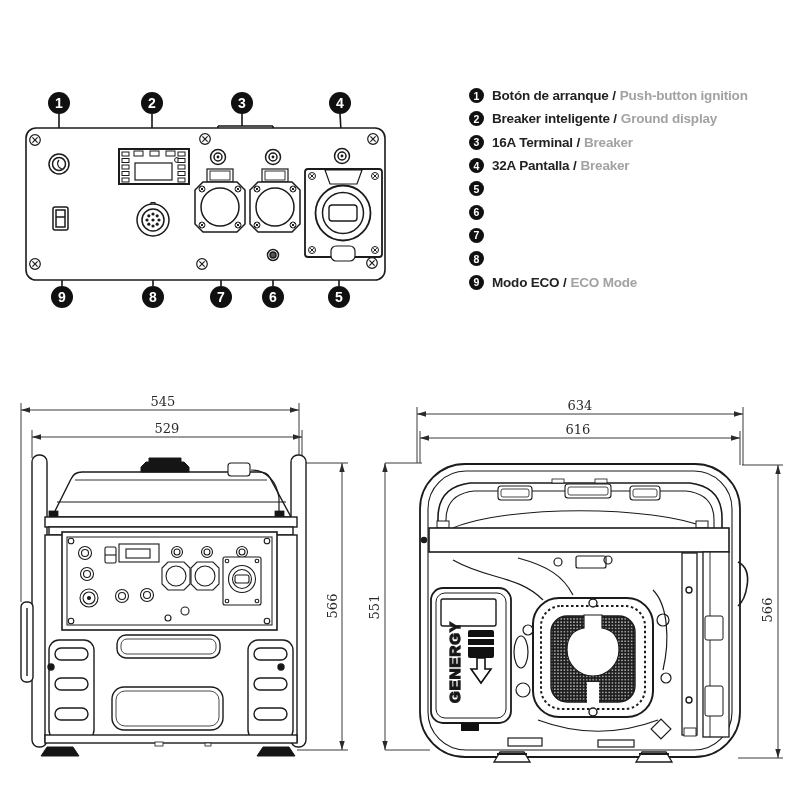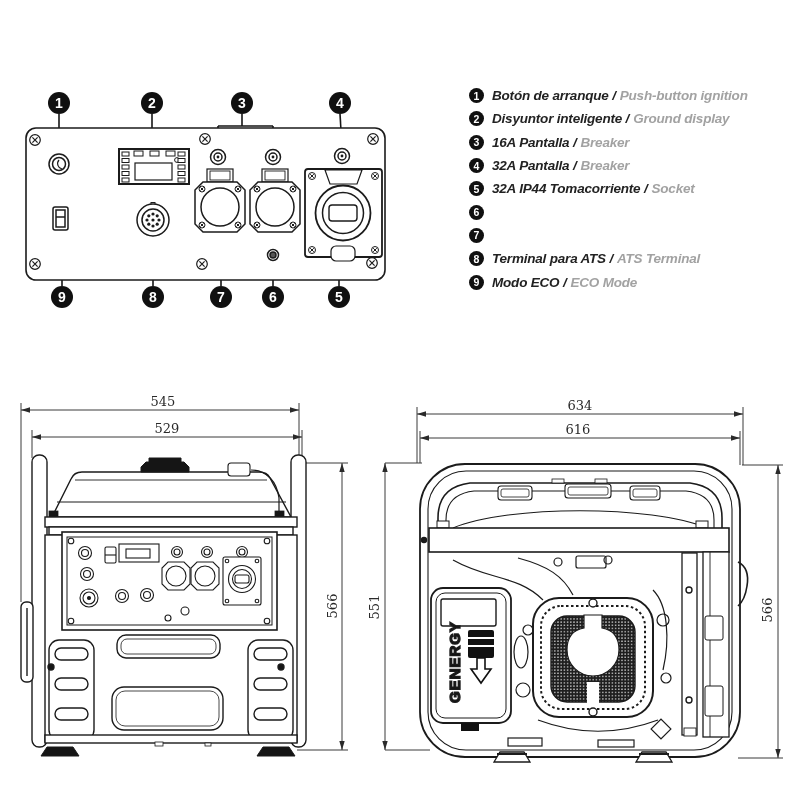--- a/index.html
+++ b/index.html
@@ -3,21 +3,21 @@
 <meta charset="utf-8">
 <style>
   html,body{margin:0;padding:0;}
   body{width:800px;height:800px;background:#fff;font-family:"Liberation Sans",sans-serif;}
   .stage{position:relative;width:800px;height:800px;overflow:hidden;background:#fff;}
   .stage svg{position:absolute;}
   .legend{position:absolute;left:469px;top:84px;display:flex;flex-direction:column;}
   .legend-row{display:flex;align-items:center;height:23.3px;white-space:nowrap;}
   .badge{width:15px;height:15px;border-radius:50%;background:#101010;color:#fff;
          font-size:10.5px;font-weight:bold;display:flex;align-items:center;justify-content:center;flex:0 0 15px;}
-  .ltext{margin-left:8px;font-size:13.5px;letter-spacing:-0.2px;font-style:italic;}
+  .ltext{margin-left:8px;font-size:13.5px;letter-spacing:-0.2px;}
   .es{color:#222;font-weight:700;}
   .en{color:#a2a2a2;font-weight:600;margin-left:4px;}
   text.callout{font-family:"Liberation Sans",sans-serif;font-weight:bold;font-size:14px;fill:#fff;text-anchor:middle;}
   text.dim{font-family:"DejaVu Serif",serif;font-size:13px;fill:#2a2a2a;text-anchor:middle;}
   text.brand{font-family:"Liberation Sans",sans-serif;font-weight:bold;font-size:15px;fill:#101010;letter-spacing:1px;}
 </style>
 </head>
 <body>
 
 <div class="stage">
@@ -249,43 +249,41 @@
     </g>
   </svg>
 
   <div class="legend">
     <div class="legend-row">
         <span class="badge">1</span>
         <span class="ltext"><span class="es">Botón de arranque /</span><span class="en">Push-button ignition</span></span>
       </div>
     <div class="legend-row">
         <span class="badge">2</span>
-        <span class="ltext"><span class="es">Disyuntor inteligente /</span><span class="en">Ground display</span></span>
+        <span class="ltext"><span class="es">Breaker inteligente /</span><span class="en">Ground display</span></span>
       </div>
     <div class="legend-row">
         <span class="badge">3</span>
-        <span class="ltext"><span class="es">16A Pantalla /</span><span class="en">Breaker</span></span>
+        <span class="ltext"><span class="es">16A Terminal /</span><span class="en">Breaker</span></span>
       </div>
     <div class="legend-row">
         <span class="badge">4</span>
         <span class="ltext"><span class="es">32A Pantalla /</span><span class="en">Breaker</span></span>
       </div>
     <div class="legend-row">
         <span class="badge">5</span>
-        <span class="ltext"><span class="es">32A IP44 Tomacorriente /</span><span class="en">Socket</span></span>
       </div>
     <div class="legend-row">
         <span class="badge">6</span>
       </div>
     <div class="legend-row">
         <span class="badge">7</span>
       </div>
     <div class="legend-row">
         <span class="badge">8</span>
-        <span class="ltext"><span class="es">Terminal para ATS /</span><span class="en">ATS Terminal</span></span>
       </div>
     <div class="legend-row">
         <span class="badge">9</span>
         <span class="ltext"><span class="es">Modo ECO /</span><span class="en">ECO Mode</span></span>
       </div>
   </div>
 
   <svg style="left:5px;top:390px" width="350" height="400" viewBox="0 0 350 400">
     <defs>
       <marker id="da2" viewBox="0 0 10 6" refX="10" refY="3" markerWidth="9" markerHeight="6" orient="auto-start-reverse">

